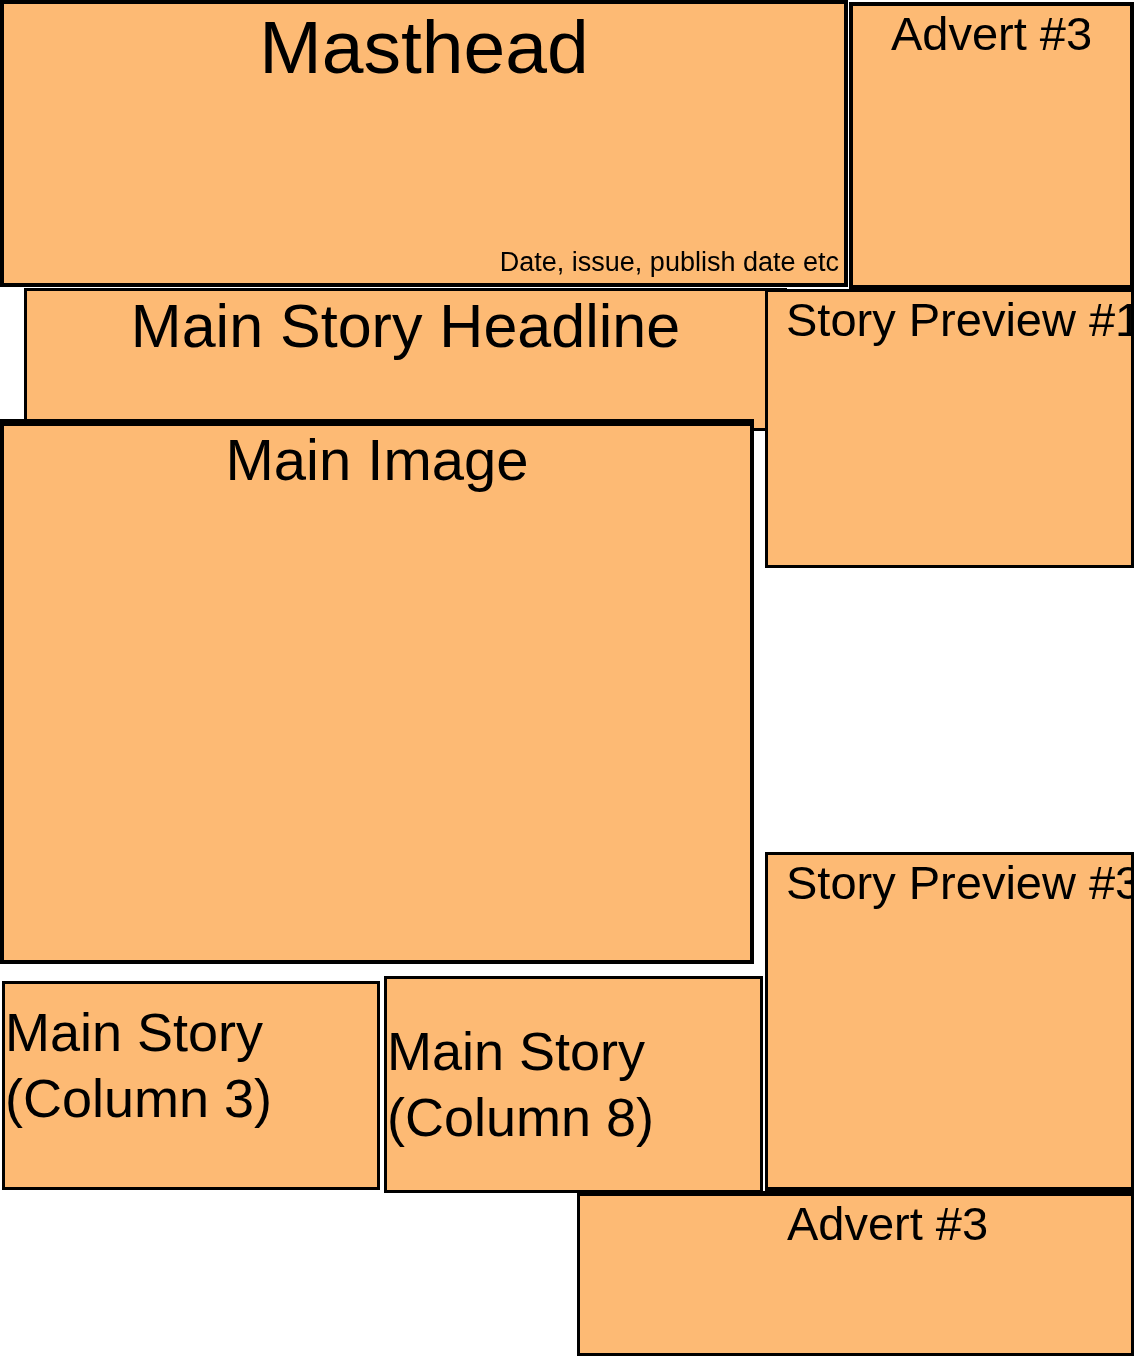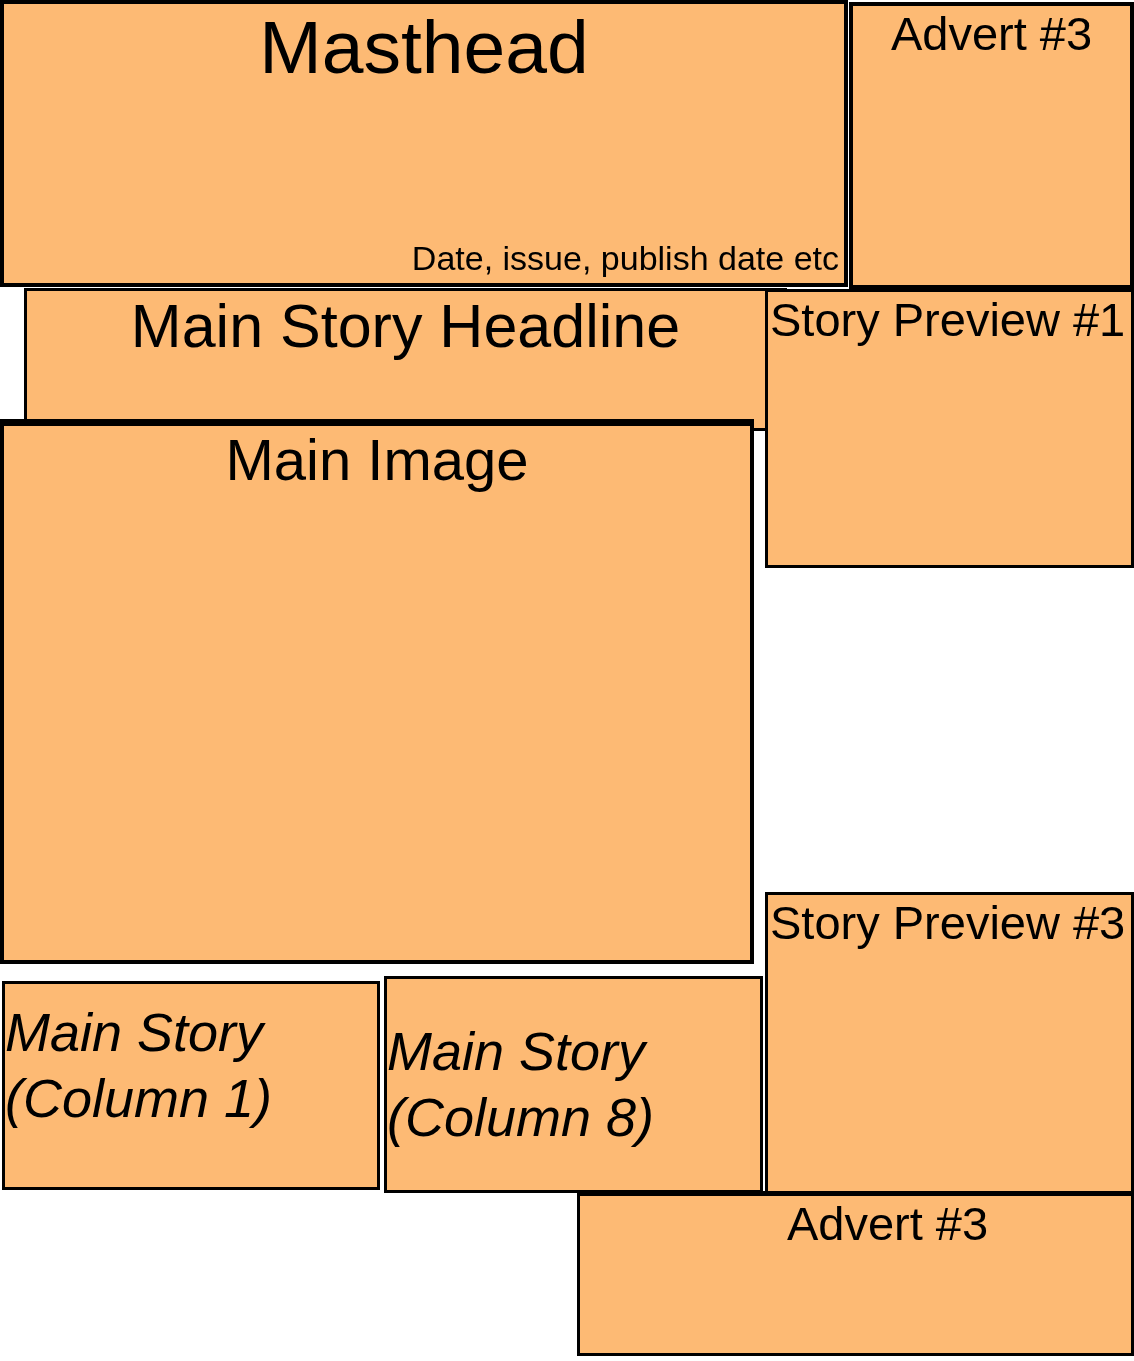--- a/index.html
+++ b/index.html
@@ -19,34 +19,34 @@
     display:flex;
     align-items:flex-start;
     justify-content:center;
     white-space:nowrap;
   }
   
   .masthead{left:0;top:0;width:848px;height:287px;border-width:4px;}
   .masthead-title{font-size:75px;}
   .masthead-subtitle{
     position:absolute;right:5px;bottom:5px;
-    font-size:34px;
+    font-size:27px;
   }
   .advert1{left:849px;top:2px;width:285px;height:287px;border-width:4px;font-size:47px;}
   
   .headline{left:0;top:288px;width:763px;height:143px;border-width:3px;font-size:61px;margin-left:24px;}
   .main-image{left:0;top:419px;width:754px;height:545px;border-width:4px;border-top-width:7px;font-size:58px;}
   
-  .preview{left:765px;width:369px;justify-content:flex-start;font-size:47px;padding-left:2px;}
+  .preview{left:765px;width:369px;justify-content:flex-start;font-size:47px;padding-left:18px;}
   .preview1{top:289px;height:279px;}
   .preview2{top:567px;height:286px;}
-  .preview3{top:892px;height:341px;border-bottom-width:6px;}
+  .preview3{top:852px;height:341px;border-bottom-width:6px;}
   
   .col{font-size:54px;line-height:1.22;flex-direction:column;text-align:center;}
-  .col .line{display:block;font-style:italic;}
+  .col .line{display:block;}
   .col1{left:2px;top:981px;width:378px;height:209px;padding-bottom:40px;padding-right:16px;}
   .col2{left:384px;top:976px;width:379px;height:217px;padding-right:26px;}
   
   .advert2{left:0;top:1194px;width:576px;height:167px;font-size:47px;}
   .advert3{left:577px;top:1191px;width:557px;height:165px;border-top-width:5px;font-size:47px;padding-left:64px;}
 </style>
 </head>
 <body>
 
 <div class="canvas">
@@ -72,21 +72,21 @@
     <span>Story Preview #1</span>
   </div>
 
 
   <div class="box preview preview3">
     <span>Story Preview #3</span>
   </div>
 
   <div class="box col col1">
     <span class="line">Main Story</span>
-    <span class="line">(Column 1)</span>
+    <span class="line">(Column 3)</span>
   </div>
 
   <div class="box col col2">
     <span class="line">Main Story</span>
     <span class="line">(Column 8)</span>
   </div>
 
 
   <div class="box advert3">
     <span>Advert #3</span>

